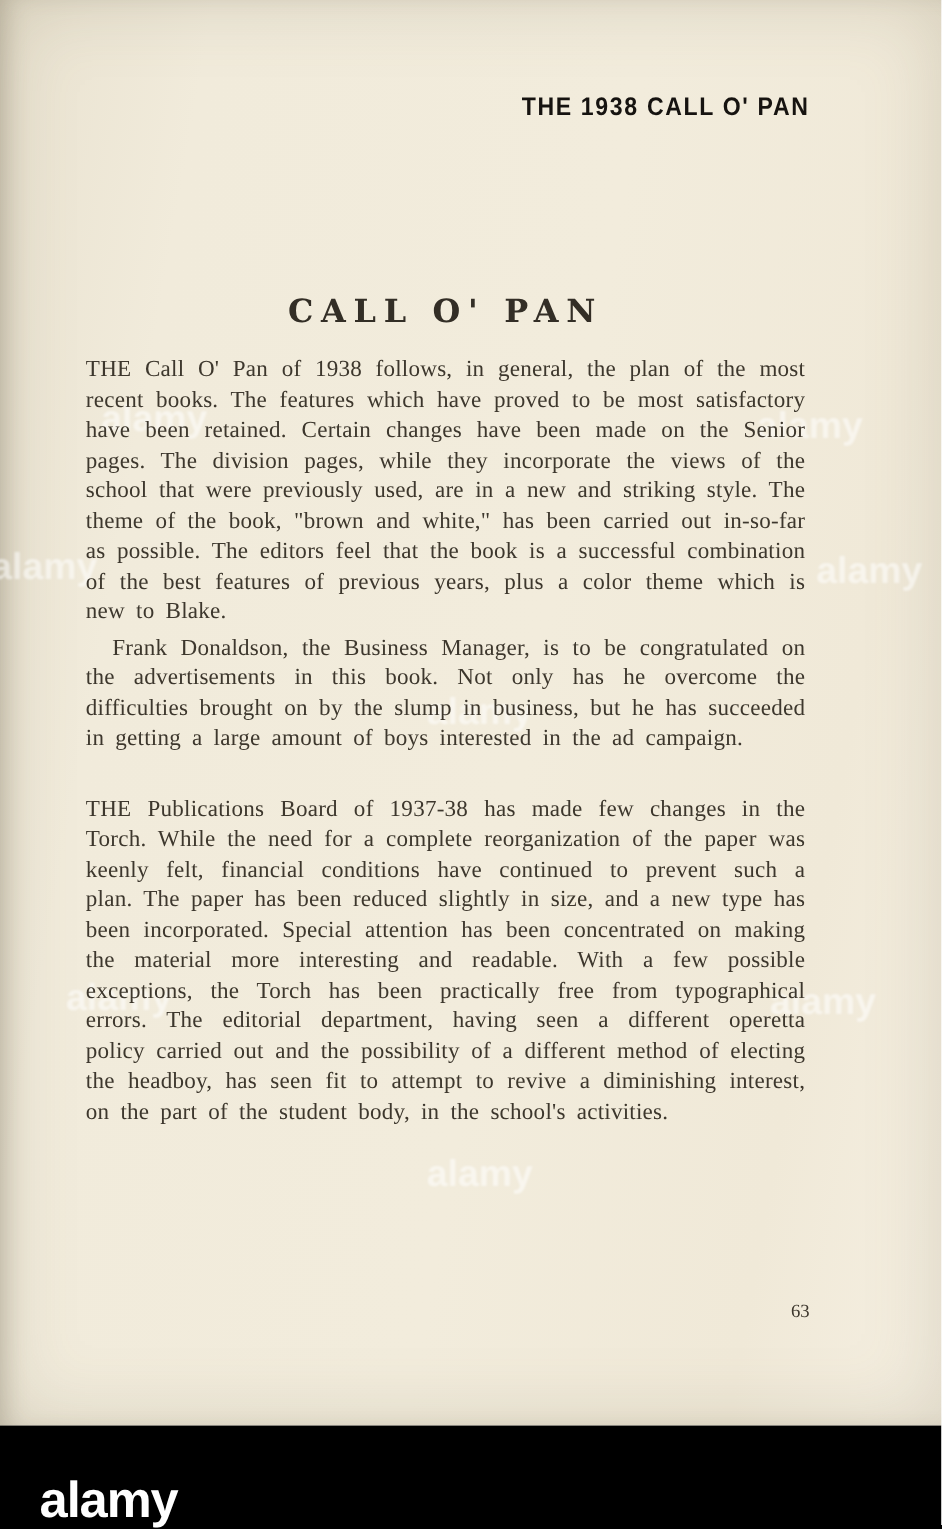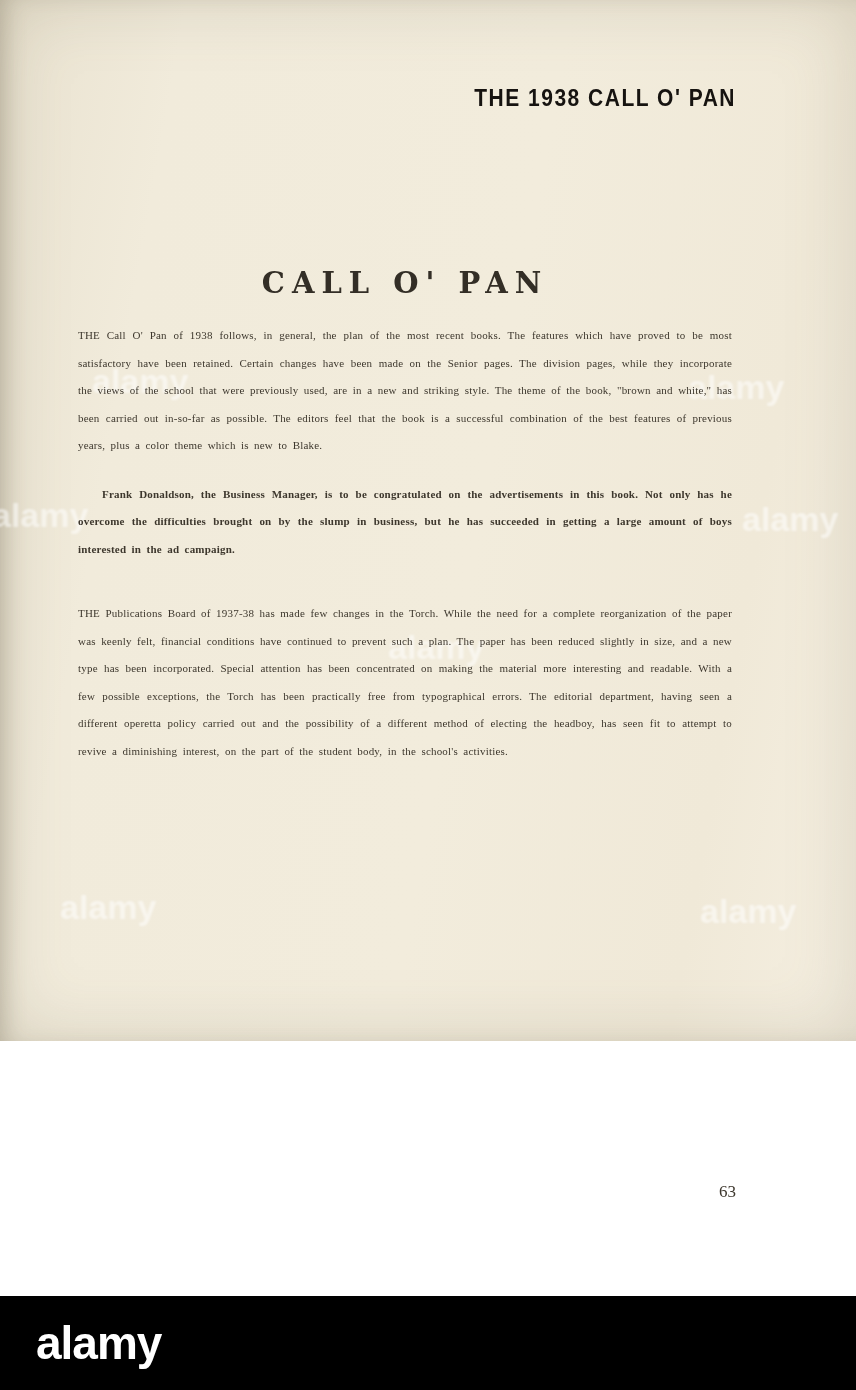--- a/index.html
+++ b/index.html
@@ -11,21 +11,21 @@
   .frame {
     position: relative;
     width: 856px; height: 1390px;
     overflow: hidden;
     background: #fff;
   }
   
   .scan {
     position: absolute;
     left: 0; top: 0;
-    width: 856px; height: 1041px;
+    width: 856px; height: 1296px;
     background: linear-gradient(100deg, #e9e2d0 0%, #f1ebdb 18%, #f2ecdc 55%, #f0e9d8 82%, #f5efe1 100%);
     box-shadow: inset 0 0 70px rgba(120,108,84,0.22), inset 14px 0 22px -10px rgba(100,90,68,0.30);
   }
   .page-header {
     position: absolute;
     top: 86px; right: 120px;
     font-family: "Liberation Sans", sans-serif;
     font-weight: 900;
     font-size: 21px;
     letter-spacing: 1.5px;
@@ -50,31 +50,30 @@
     font-size: 29px;
     letter-spacing: 7px;
   }
   .title-torch {
     margin: 40px 0 0 0;
     font-size: 27px;
     letter-spacing: 6px;
   }
   .body-para {
     margin: 22px 0 0 0;
-    font-size: 11px;
+    font-size: 21px;
     line-height: 27.5px;
     text-align: justify;
     word-spacing: 0.22em;
     letter-spacing: 0.2px;
     color: #3d372d;
   }
   .body-para.indent {
-    margin-top: 21px;
+    margin-top: 5px;
     text-indent: 24px;
-    font-weight: bold;
   }
   .body-para.after-title {
     margin-top: 37px;
   }
   .page-number {
     position: absolute;
     top: 1182px; right: 120px;
     font-family: "Liberation Serif", serif;
     font-size: 17px;
     color: #3d372d;
@@ -96,21 +95,21 @@
   .wm:nth-of-type(6) { left: 60px;  top: 888px; }
   .wm:nth-of-type(7) { left: 700px; top: 892px; }
   .wm:nth-of-type(8) { left: 388px; top: 1048px; }
   
   .alamy-bar {
     position: absolute;
     left: 0; bottom: 0;
     width: 856px; height: 94px;
     background: #000000;
     display: flex;
-    align-items: center;
+    align-items: flex-end;
     justify-content: space-between;
     padding: 0 36px;
     box-sizing: border-box;
   }
   .alamy-logo {
     color: #ffffff;
     font-family: "Liberation Sans", sans-serif;
     font-weight: 700;
     font-size: 46px;
     letter-spacing: -1px;

